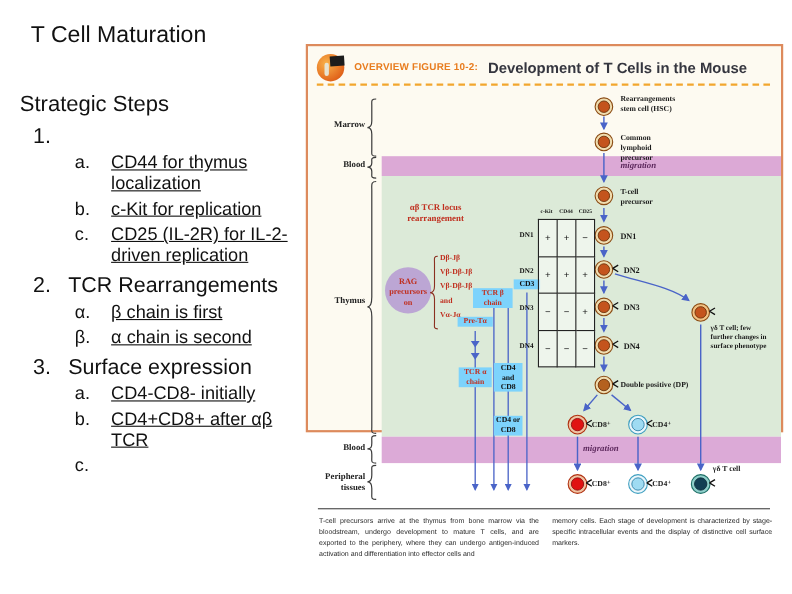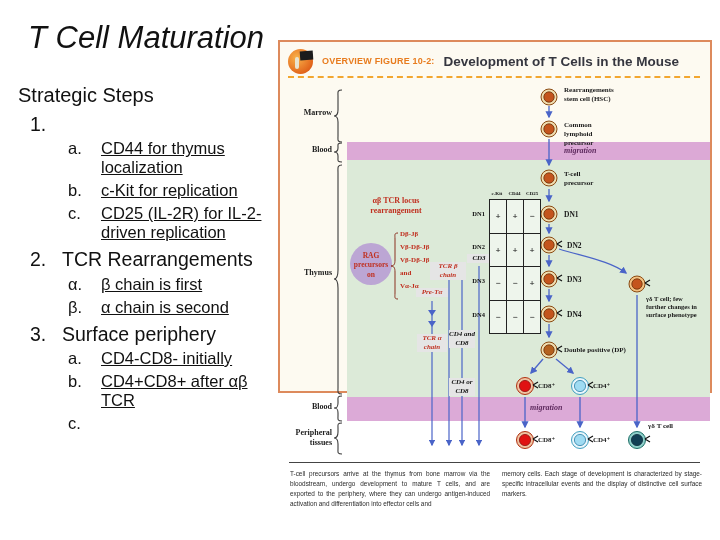--- a/index.html
+++ b/index.html
@@ -1,21 +1,21 @@
 <!DOCTYPE html>
 <html><head>
 <meta charset="utf-8">
 <style>
   html,body { margin:0; padding:0; }
   body {
     width:720px; height:540px; position:relative; background:#ffffff;
     font-family:"Liberation Sans","DejaVu Sans",sans-serif; overflow:hidden;
   }
   
-  #slide-title { position:absolute; left:28px; top:20px; font-size:31px; color:#111; letter-spacing:0;font-style:italic; }
+  #slide-title { position:absolute; left:28px; top:20px; font-size:21px; color:#111; letter-spacing:0; }
   #outline { position:absolute; left:18px; top:84px; width:252px; color:#111; }
   #subtitle { width:232px; text-align:left; font-size:20px; margin-bottom:4px; }
   .o-row { display:flex; line-height:1.15; }
   .o1 { font-size:19.5px; margin-top:6px; }
   .o1 .mk { width:32px; margin-left:12px; flex:none; }
   .o1 .tx { width:192px; }
   .o2 { font-size:16.5px; margin-top:4px; }
   .o2 .mk { width:33px; margin-left:50px; flex:none; }
   .o2 .tx { width:162px;text-decoration:underline; }
   
@@ -34,21 +34,21 @@
   #fig-dash { position:absolute; left:8px; right:10px; top:34px; border-top:2px dashed #f2a62e; }
   .band { position:absolute; left:67px; width:363px; }
   #band-pink1 { top:100px; height:18px; background:#dca9d6; }
   #band-green { top:118px; height:237px; background:#dcead8; }
   #band-pink2 { top:355px; height:24px; background:#dcaad7; }
   .zone { position:absolute; left:8px; width:44px; font-size:8px; font-weight:bold; color:#222; text-align:right; line-height:1.2; }
   .fl { position:absolute; font-size:7px; line-height:1.25; color:#1a1a1a; font-weight:600; }
   .mig { font-style:italic; font-weight:bold; color:#5e2a5e; font-size:8px; }
   .red { color:#c03020; font-weight:bold; text-align:center; }
   .blk { color:#111; font-weight:bold; text-align:center; }
-  .mask { background:#e5e5e5;font-style:italic; }
+  .mask { background:#7dd3fc; }
   .seg { position:absolute; left:120px; font-size:7px; color:#c03020; font-weight:bold; }
   
   #mtable { position:absolute; left:209px; top:157px; width:51px; height:134px;
     display:grid; grid-template-columns:repeat(3,1fr); grid-template-rows:repeat(4,1fr);
     border-top:1.2px solid #222; border-left:1.2px solid #222; background:rgba(255,255,255,.5); }
   #mtable .cell { border-right:1.2px solid #222; border-bottom:1.2px solid #222;
     display:flex; align-items:center; justify-content:center; font-size:9px; font-weight:bold; color:#111; }
   #mtable-head { position:absolute; left:208px; top:149px; width:53px; display:flex; }
   #mtable-head span { flex:1; text-align:center; font-size:5px; font-weight:bold; color:#111; }
   .rowlab { position:absolute; left:184px; width:21px; text-align:right; font-size:6.5px; font-weight:bold; color:#111; }
@@ -89,21 +89,21 @@
   <div class="o-row o2">
     <span class="mk">α.</span>
     <span class="tx">β chain is first</span>
   </div>
   <div class="o-row o2">
     <span class="mk">β.</span>
     <span class="tx">α chain is second</span>
   </div>
   <div class="o-row o1">
     <span class="mk">3.</span>
-    <span class="tx">Surface periphery</span>
+    <span class="tx">Surface expression</span>
   </div>
   <div class="o-row o2">
     <span class="mk">a.</span>
     <span class="tx">CD4-CD8- initially</span>
   </div>
   <div class="o-row o2">
     <span class="mk">b.</span>
     <span class="tx">CD4+CD8+ after αβ TCR</span>
   </div>
   <div class="o-row o2">
@@ -239,21 +239,21 @@
   <div class="fl" style="left:287px;top:268px;font-size:7.5px">DN4</div>
   <div class="fl" style="left:284px;top:304px;white-space:nowrap">Double positive (DP)</div>
   <div class="fl" style="left:258px;top:340px">CD8⁺</div>
   <div class="fl" style="left:313px;top:340px">CD4⁺</div>
   <div class="fl mig" style="left:250px;top:361px">migration</div>
   <div class="fl" style="left:258px;top:394px">CD8⁺</div>
   <div class="fl" style="left:313px;top:394px">CD4⁺</div>
   <div class="fl" style="left:368px;top:380px">γδ T cell</div>
   <div class="fl" style="left:366px;top:253px;width:58px;font-size:6.5px">γδ T cell; few further changes in surface phenotype</div>
 
-  <div class="fl red" style="left:84px;top:154px;width:64px;font-size:8px">αβ TCR locus rearrangement</div>
+  <div class="fl red" style="left:84px;top:142px;width:64px;font-size:8px">αβ TCR locus rearrangement</div>
   <div class="fl red" style="left:69px;top:209px;width:44px;font-size:7.5px">RAG precursors on</div>
   <div class="seg" style="top:188px">Dβ-Jβ</div>
   <div class="seg" style="top:201px">Vβ-Dβ-Jβ</div>
   <div class="seg" style="top:214px">Vβ-Dβ-Jβ</div>
   <div class="seg" style="top:227px">and</div>
   <div class="seg" style="top:240px">Vα-Jα</div>
   <div class="fl red mask" style="left:150px;top:220px;width:36px">TCR β chain</div>
   <div class="fl blk mask" style="left:187px;top:212px;width:24px">CD3</div>
   <div class="fl red mask" style="left:136px;top:246px;width:32px">Pre-Tα</div>
   <div class="fl red mask" style="left:137px;top:292px;width:30px">TCR α chain</div>

